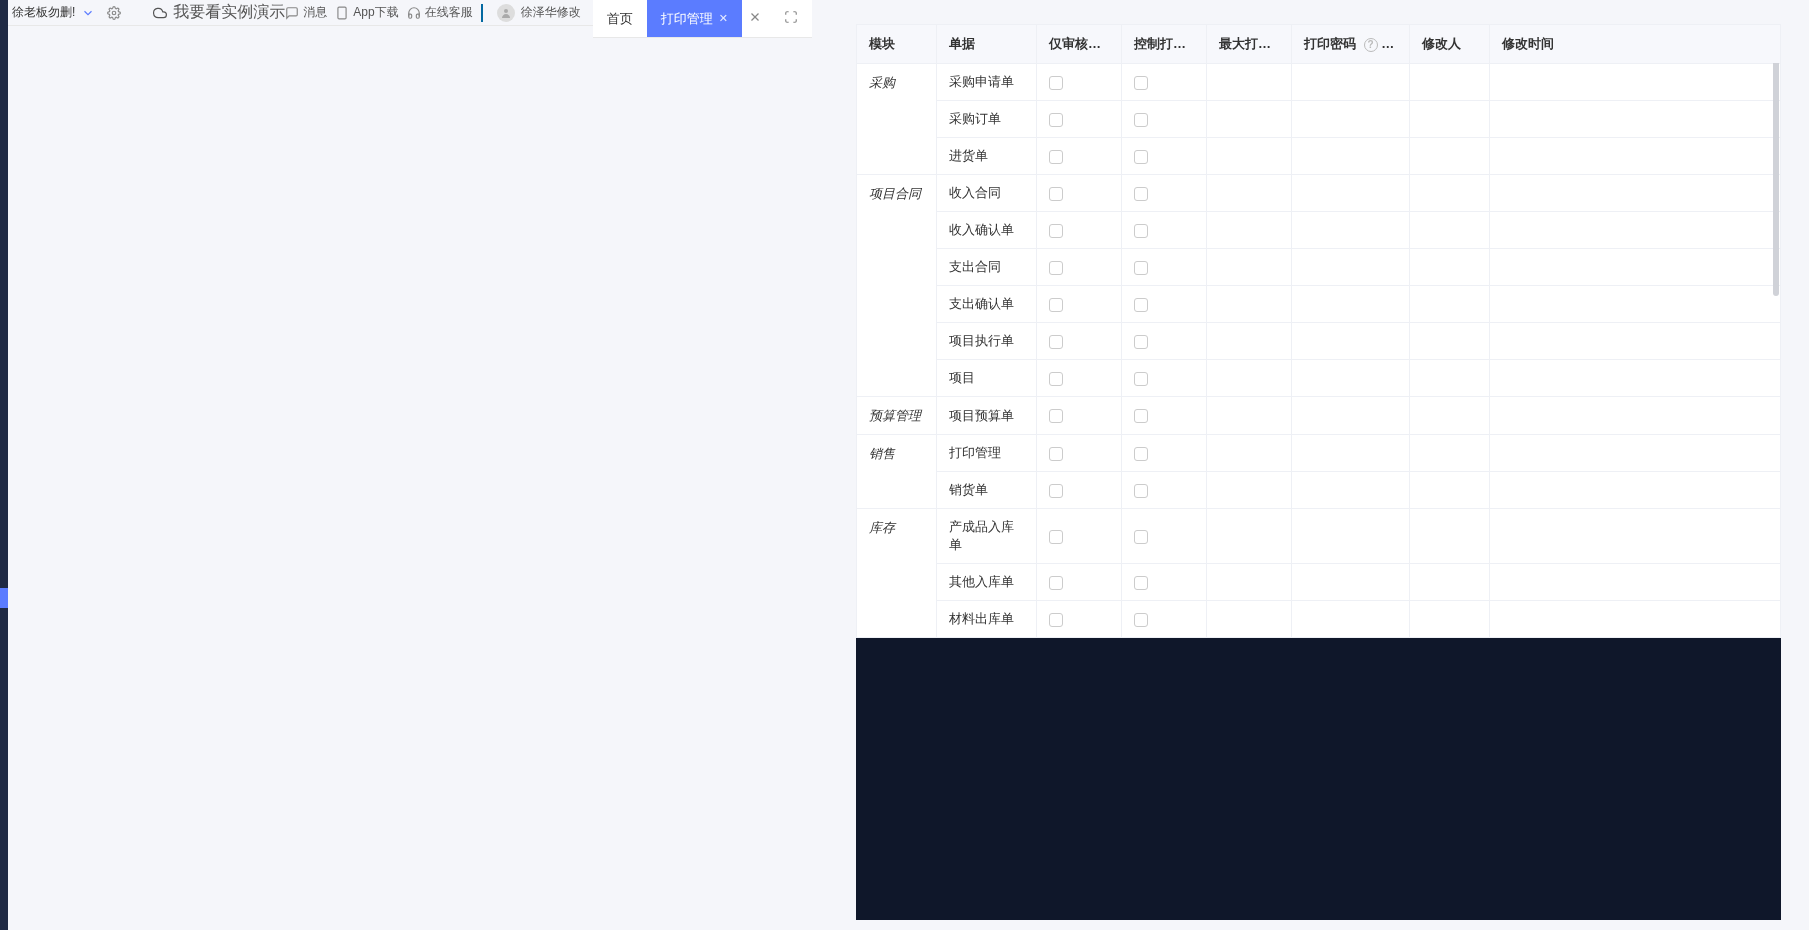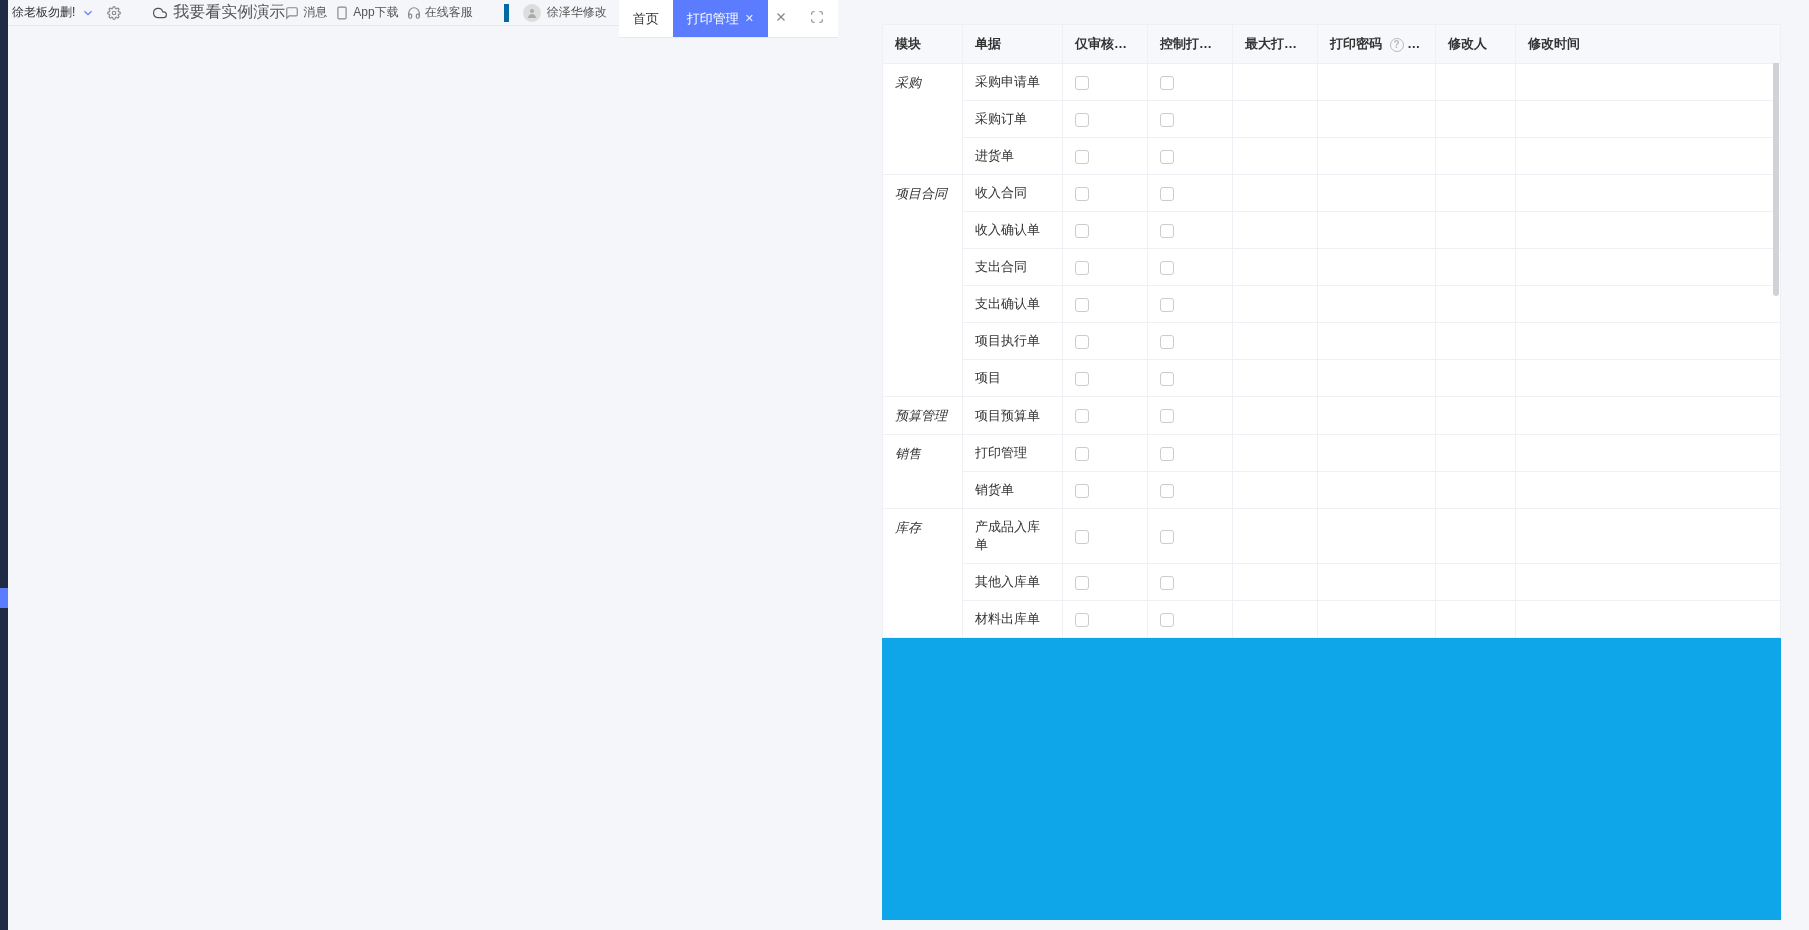--- a/index.html
+++ b/index.html
@@ -10,38 +10,38 @@
 
 .topbar { height: 26px; background: #f5f6fa; display: flex; align-items: center; padding: 0 12px; border-bottom: 1px solid #e8e8e8; }
 .topbar-left { display: flex; align-items: center; gap: 12px; flex: 1; }
 .topbar-title { color: #333; font-size: 12px; display: flex; align-items: center; gap: 6px; }
 .topbar-title .chev { color: #5b7cff; }
 .topbar-gear { color: #888; cursor: pointer; }
 .topbar-demo { display: flex; align-items: center; gap: 6px; color: #555; font-size: 16px; cursor: pointer; margin-left: 20px; }
 .topbar-right { display: flex; align-items: center; gap: 8px; }
 .topbar-item { display: flex; align-items: center; gap: 4px; color: #555; font-size: 12px; cursor: pointer; }
 .topbar-item .icon { color: #888; }
-.topbar-user { display: flex; align-items: center; gap: 6px; color: #555; font-size: 12px; border-left: 5px solid #0369a1; padding-left: 14px; margin-left: 23px; }
+.topbar-user { display: flex; align-items: center; gap: 6px; color: #555; font-size: 12px; border-left: 2px solid #0369a1; padding-left: 14px; }
 .avatar { width: 18px; height: 18px; border-radius: 50%; background: #ddd; display: inline-flex; align-items: center; justify-content: center; }
 
 
 .tabbar { height: 38px; background: #fff; display: flex; align-items: stretch; border-bottom: 1px solid #e8e8e8; position: relative; }
 .tab { display: flex; align-items: center; padding: 0 14px; font-size: 13px; color: #333; cursor: pointer; }
 .tab.active { background: #5b7cff; color: #fff; }
 .tab .close { margin-left: 6px; font-size: 11px; opacity: 0.85; }
 .tab-actions { margin-left: auto; display: flex; align-items: center; gap: 10px; padding-right: 8px; }
 .tab-action { color: #888; cursor: pointer; padding: 4px 6px; }
 
 
 .side-strip { position: fixed; left: 0; top: 0; bottom: 0; width: 8px; background: #1f2a44; z-index: 5; }
 .side-accent { position: fixed; left: 0; top: 588px; width: 8px; height: 20px; background: #5b7cff; z-index: 6; }
 
 
 .main { flex: 1; padding: 24px 28px 10px 44px; overflow: hidden; display: flex; flex-direction: column; }
-.table-wrap { background: #0ea5e9; flex: 1; overflow: auto; position: relative; }
+.table-wrap { background: #0f172a; flex: 1; overflow: auto; position: relative; }
 
 table { border-collapse: collapse; width: 100%; table-layout: fixed; }
 thead th { background: #f7f8fc; color: #333; font-weight: 600; font-size: 13px; text-align: left; padding: 10px 12px; border: 1px solid #eef0f5; position: sticky; top: 0; z-index: 2; white-space: nowrap; overflow: hidden; text-overflow: ellipsis; }
 thead th .help { display: inline-block; width: 14px; height: 14px; border: 1px solid #bbb; border-radius: 50%; color: #bbb; font-size: 10px; text-align: center; line-height: 12px; margin-left: 4px; }
 thead th .edit { color: #aaa; margin-left: 6px; }
 tbody td { border: 1px solid #eef0f5; padding: 9px 12px; font-size: 13px; color: #333; background: #fff; vertical-align: middle; height: 34px; }
 tbody td.module { color: #333; vertical-align: top; padding-top: 10px; font-style: italic; }
 
 .col-module { width: 80px; }
 .col-doc { width: 100px; }

